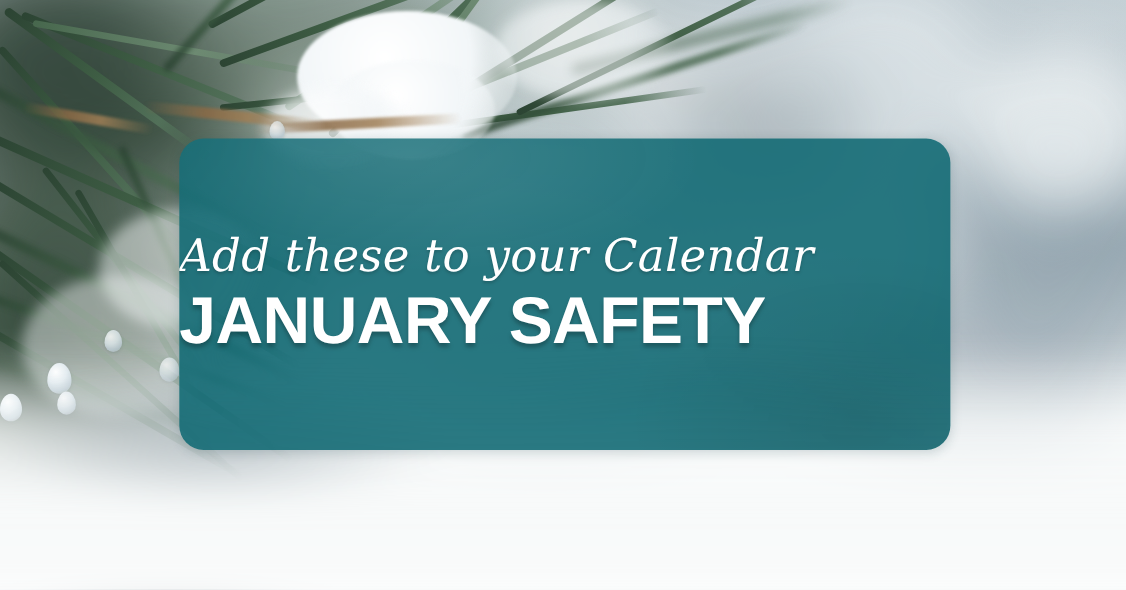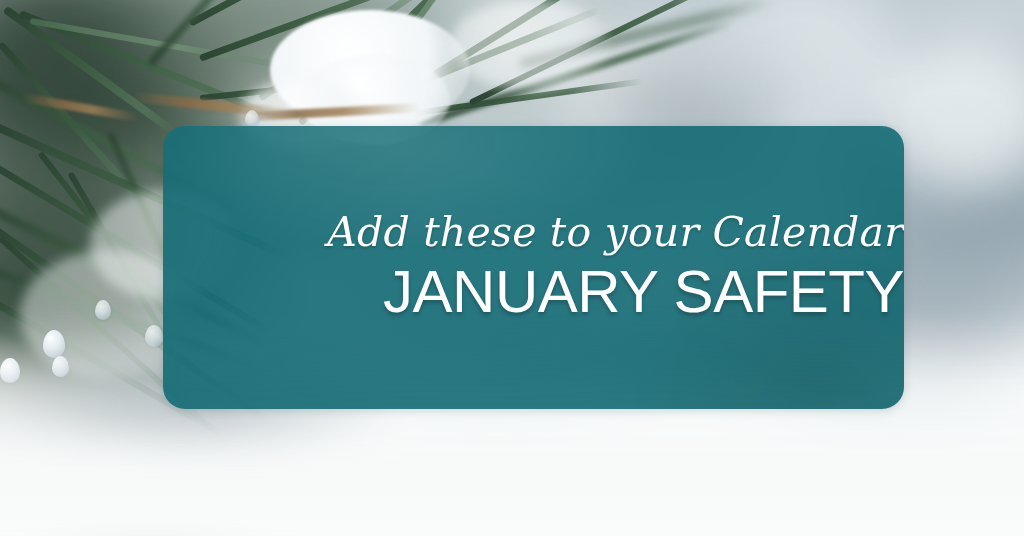--- a/index.html
+++ b/index.html
@@ -116,23 +116,22 @@
     left: 163px;
     top: 126px;
     width: 701px;
     height: 283px;
     border-radius: 22px;
     background: rgba(19, 106, 116, 0.90);
     box-shadow: 0 2px 10px rgba(20,60,65,.18);
     overflow: hidden;
     display: flex;
     flex-direction: column;
-    align-items: flex-end;
+    align-items: flex-start;
     justify-content: center;
-    padding-left: 40px;
   }
   .card-sheen {
     position: absolute;
     inset: 0;
     background:
       radial-gradient(ellipse 380px 150px at 30% 6%, rgba(255,255,255,.10) 0%, rgba(255,255,255,0) 70%),
       radial-gradient(ellipse 300px 220px at 88% 90%, rgba(0,0,0,.10) 0%, rgba(0,0,0,0) 70%);
     pointer-events: none;
   }
 
@@ -147,21 +146,21 @@
     letter-spacing: .2px;
     margin: 0 0 8px 0;
     text-shadow: 0 2px 3px rgba(0,0,0,.22);
     white-space: nowrap;
   }
 
   .headline {
     position: relative;
     color: #ffffff;
     font-family: "Liberation Sans", sans-serif;
-    font-weight: 400;
+    font-weight: 700;
     font-size: 60px;
     line-height: 1.02;
     letter-spacing: -0.5px;
     text-align: center;
     margin: 0;
     text-shadow: 0 3px 4px rgba(0,0,0,.26);
     text-transform: uppercase;
   }
   .headline .l1 { display: block; }
   .headline .l2 { display: block; }

